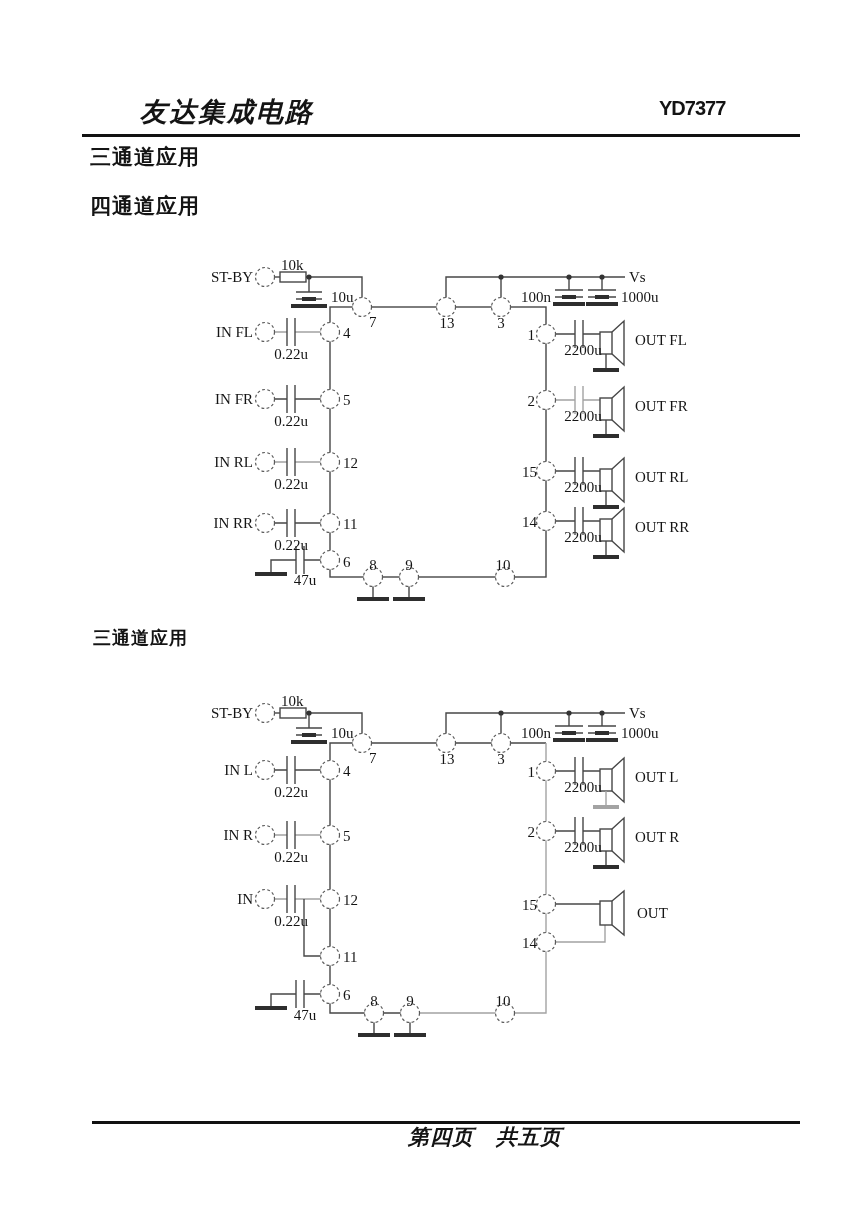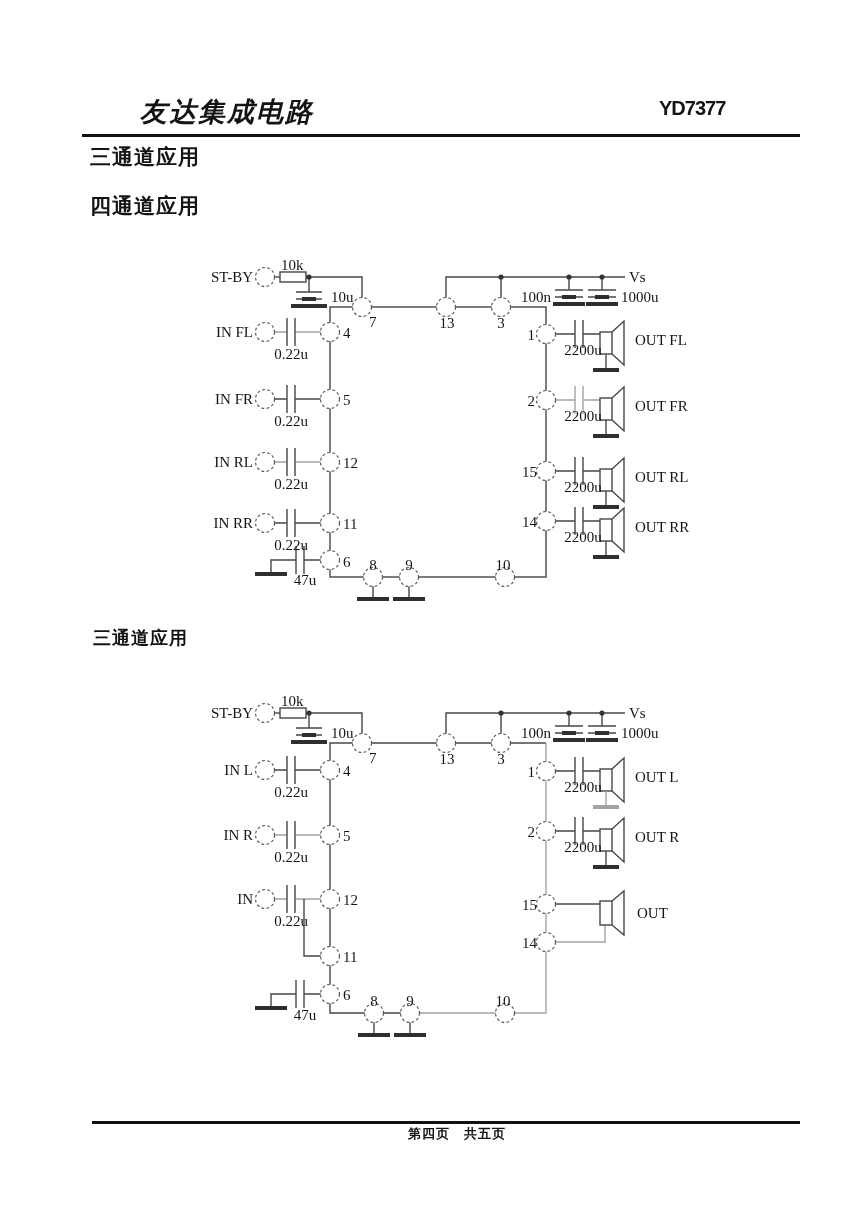--- a/index.html
+++ b/index.html
@@ -8,21 +8,21 @@
   .abs{position:absolute;line-height:1;}
   .hdr-brand{left:140px;top:99px;font-size:27px;font-weight:600;letter-spacing:2px;font-style:italic;}
   .hdr-part{left:633px;top:98px;font-family:"Liberation Sans",sans-serif;
             font-size:20px;font-weight:800;letter-spacing:-1px;margin-left:26px;}
   .rule{background:#111;height:3px;}
   .rule-top{left:82px;top:134px;width:718px;}
   .rule-bottom{left:92px;top:1121px;width:708px;}
   .h-section{left:90px;top:147px;font-size:21px;font-weight:600;letter-spacing:1px;}
   .h-sub4{left:90px;top:196px;font-size:21px;font-weight:600;letter-spacing:1px;}
   .h-sub3{left:93px;top:629px;font-size:18px;font-weight:600;letter-spacing:1px;}
-  .footer-text{left:408px;top:1127px;font-size:13px;font-weight:700;letter-spacing:1px;}
+  .footer-text{left:408px;top:1127px;font-size:21px;font-weight:700;letter-spacing:1px;font-style:italic;}
   svg{position:absolute;left:0;top:0;}
   .w{fill:none;stroke:#474747;stroke-width:1.4;}
   .wl{fill:none;stroke:#a3a3a3;stroke-width:1.4;}
   .wt{fill:none;stroke:#2e2e2e;stroke-width:4;}
   .wtl{fill:none;stroke:#a3a3a3;stroke-width:4;}
   .cmp{fill:#ffffff;stroke:#474747;stroke-width:1.4;}
   .pin{fill:#ffffff;stroke:#5a5a5a;stroke-width:1.2;stroke-dasharray:2.8 2.4;}
   .dot{fill:#333;stroke:none;}
   text{font-family:"Liberation Serif",serif;font-size:15px;fill:#141414;}
   .te{text-anchor:end}.tm{text-anchor:middle}

